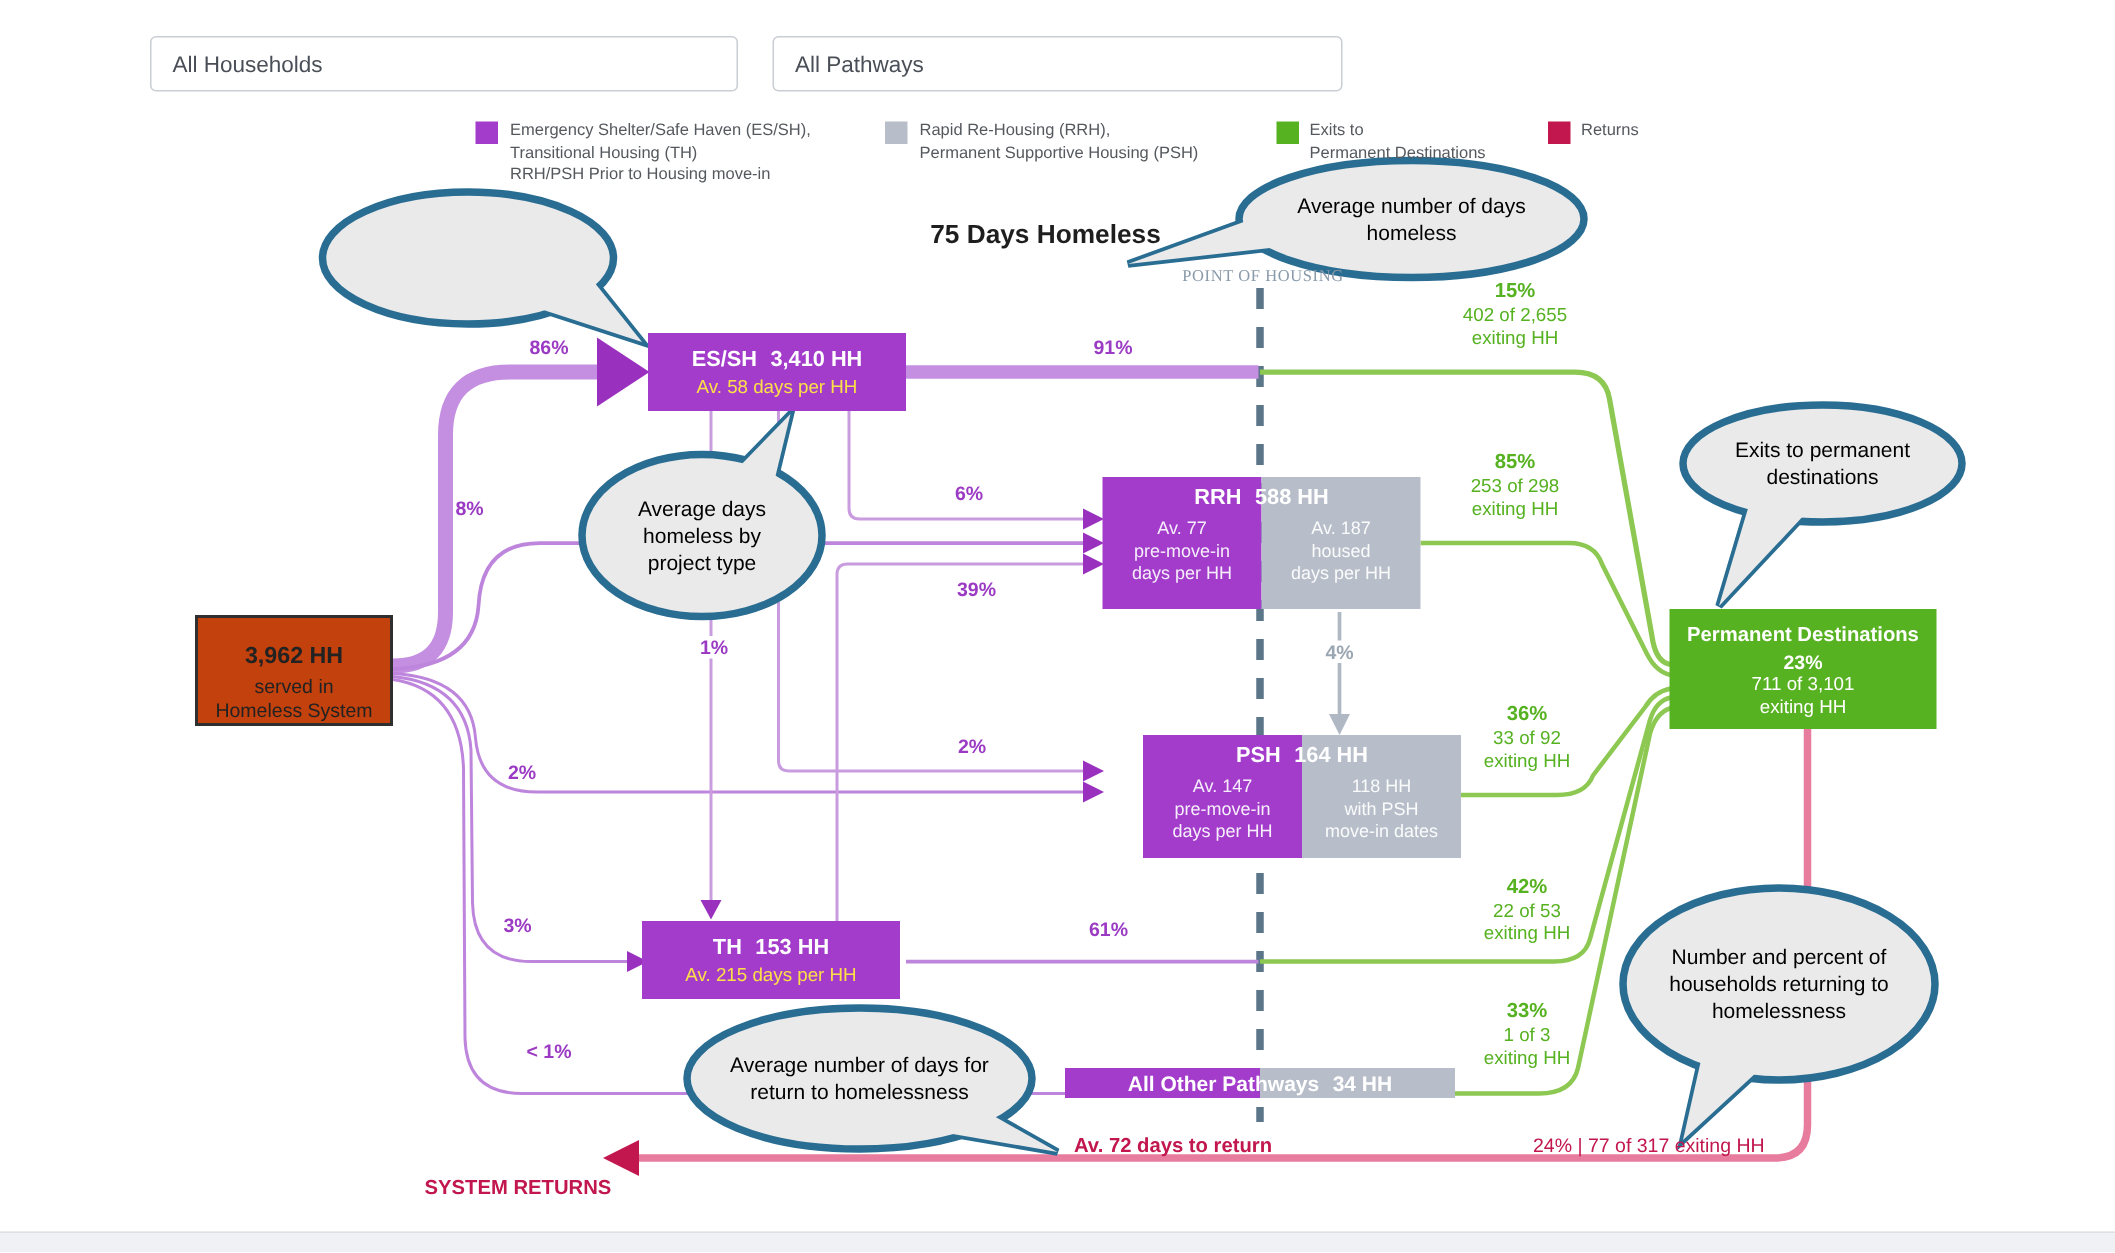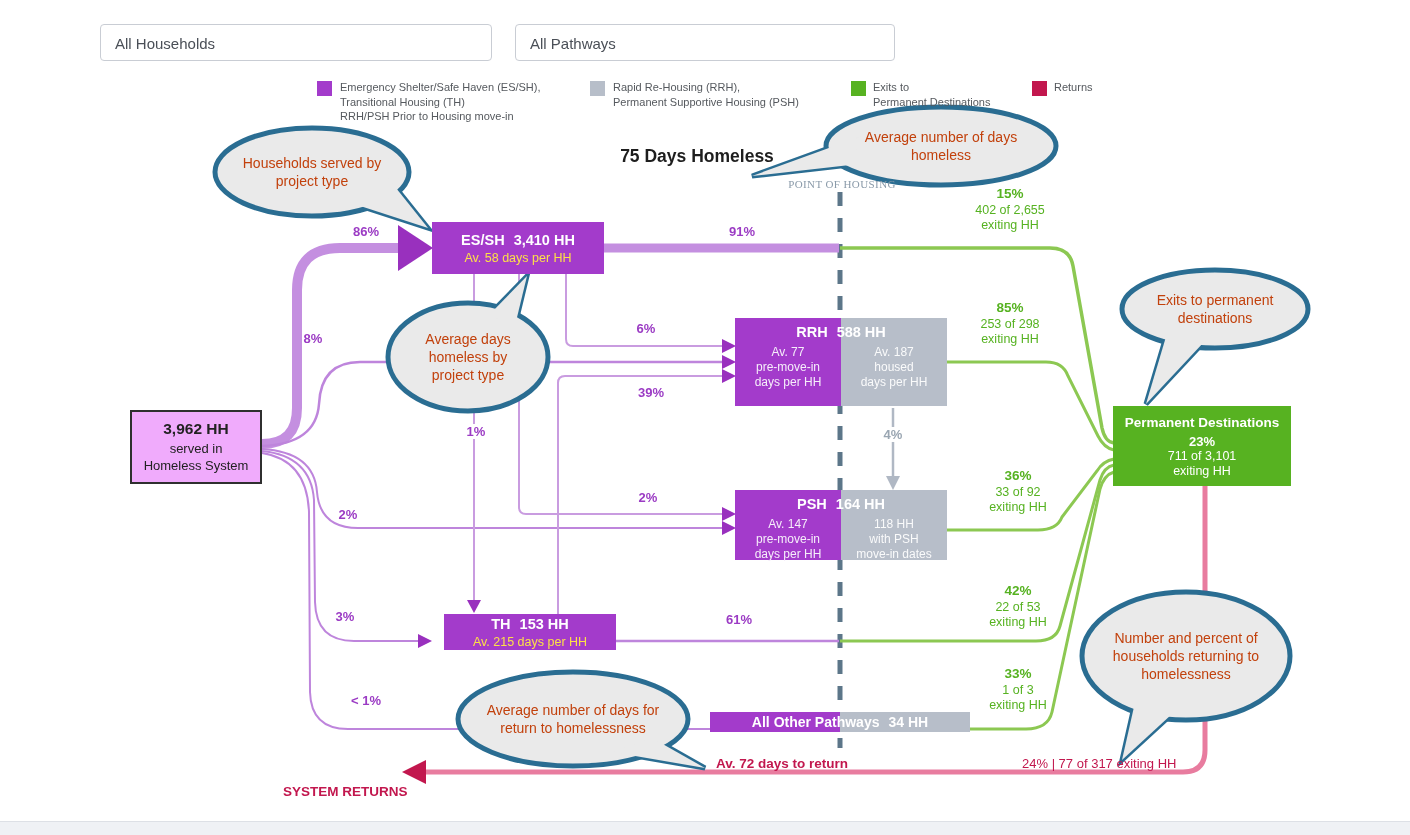--- a/index.html
+++ b/index.html
@@ -28,26 +28,26 @@
   .two .half.gray{right:0;background:#B7BEC9;}
   .two .t-title{position:absolute;top:6px;left:0;right:0;text-align:center;}
   .half-text{position:absolute;top:27px;width:50%;text-align:center;font-size:12px;line-height:1.24;color:#F6EEFA;}
   .half-text.left{left:0;}
   .half-text.right{right:0;color:rgba(255,255,255,.93);}
   .aop .t-title{position:absolute;top:50%;left:0;right:0;transform:translateY(-50%);text-align:center;font-size:14px;}
   .perm{background:#57B221;padding-top:9px;}
   .perm .pt{font-weight:bold;font-size:13.5px;}
   .perm .pp{font-weight:bold;font-size:13px;margin-top:4px;}
   .perm .pl{font-size:12.5px;line-height:1.2;}
-  .srcbox{position:absolute;background:#f0abfc;border:2px solid #2F2F2F;text-align:center;color:#222;
-          display:flex;flex-direction:column;justify-content:center;box-sizing:border-box;}
+  .srcbox{position:absolute;background:#c2410c;border:2px solid #2F2F2F;text-align:center;color:#222;
+          display:flex;flex-direction:column;justify-content:flex-end;box-sizing:border-box;}
   .srcbox .v{font-weight:bold;font-size:15.5px;margin-bottom:3px;}
   .srcbox .l{font-size:13px;line-height:1.25;}
   .callout-text{position:absolute;transform:translate(-50%,-50%);text-align:center;font-size:14px;
-                color:#c2410c;line-height:1.3;}
+                color:#000000;line-height:1.3;}
   .ret{position:absolute;font-weight:bold;color:#C2174E;font-size:13.5px;white-space:nowrap;}
   .footer-band{position:absolute;left:0;right:0;bottom:0;height:13px;background:#EFF1F5;border-top:1px solid #DDE0E6;}
 </style>
 </head>
 <body>
 
 <div id="stage">
 
   <svg id="flows" width="1410" height="835" viewBox="0 0 1410 835">
 
@@ -180,39 +180,39 @@
         <div>pre-move-in</div>
         <div>days per HH</div>
     </div>
     <div class="half-text right">
       <div>Av. 187</div>
         <div>housed</div>
         <div>days per HH</div>
     </div>
   </div>
 
-  <div class="node two" style="left:735px;top:490px;width:212px;height:70px;">
+  <div class="node two" style="left:762px;top:490px;width:212px;height:82px;">
     <div class="half purple"></div>
     <div class="half gray"></div>
     <div class="t-title node-title">
       <span>PSH</span><span class="cnt">164 HH</span>
     </div>
     <div class="half-text left">
       <div>Av. 147</div>
         <div>pre-move-in</div>
         <div>days per HH</div>
     </div>
     <div class="half-text right">
       <div>118 HH</div>
         <div>with PSH</div>
         <div>move-in dates</div>
     </div>
   </div>
 
-  <div class="node solid" style="left:444px;top:614px;width:172px;height:36px;">
+  <div class="node solid" style="left:428px;top:614px;width:172px;height:52px;">
     <div class="node-title">
       <span>TH</span><span class="cnt">153 HH</span>
     </div>
     <div class="node-sub">Av. 215 days per HH</div>
   </div>
 
   <div class="node two aop" style="left:710px;top:712px;width:260px;height:20px;">
     <div class="half purple"></div>
     <div class="half gray"></div>
     <div class="t-title node-title">
@@ -263,21 +263,20 @@
   <div class="exit" style="left:1018px;top:666px;">
     <div class="p">33%</div>
     <div class="d">1 of 3</div>
     <div class="d">exiting HH</div>
   </div>
 
   <div class="ret" style="left:283px;top:784px;">SYSTEM RETURNS</div>
   <div class="ret" style="left:716px;top:756px;">Av. 72 days to return</div>
   <div class="ret" style="left:1022px;top:756px;font-weight:normal;font-size:13px;">24% | 77 of 317 exiting HH</div>
 
-  <div class="callout-text" style="left:312px;top:172px;width:150px;">Households served by project type</div>
   <div class="callout-text" style="left:941px;top:146px;width:170px;">Average number of days homeless</div>
   <div class="callout-text" style="left:1215px;top:309px;width:150px;">Exits to permanent destinations</div>
   <div class="callout-text" style="left:468px;top:357px;width:120px;">Average days homeless by project type</div>
   <div class="callout-text" style="left:1186px;top:656px;width:168px;">Number and percent of households returning to homelessness</div>
   <div class="callout-text" style="left:573px;top:719px;width:178px;">Average number of days for return to homelessness</div>
 
   <div class="footer-band"></div>
 </div>
 
 </body></html>

